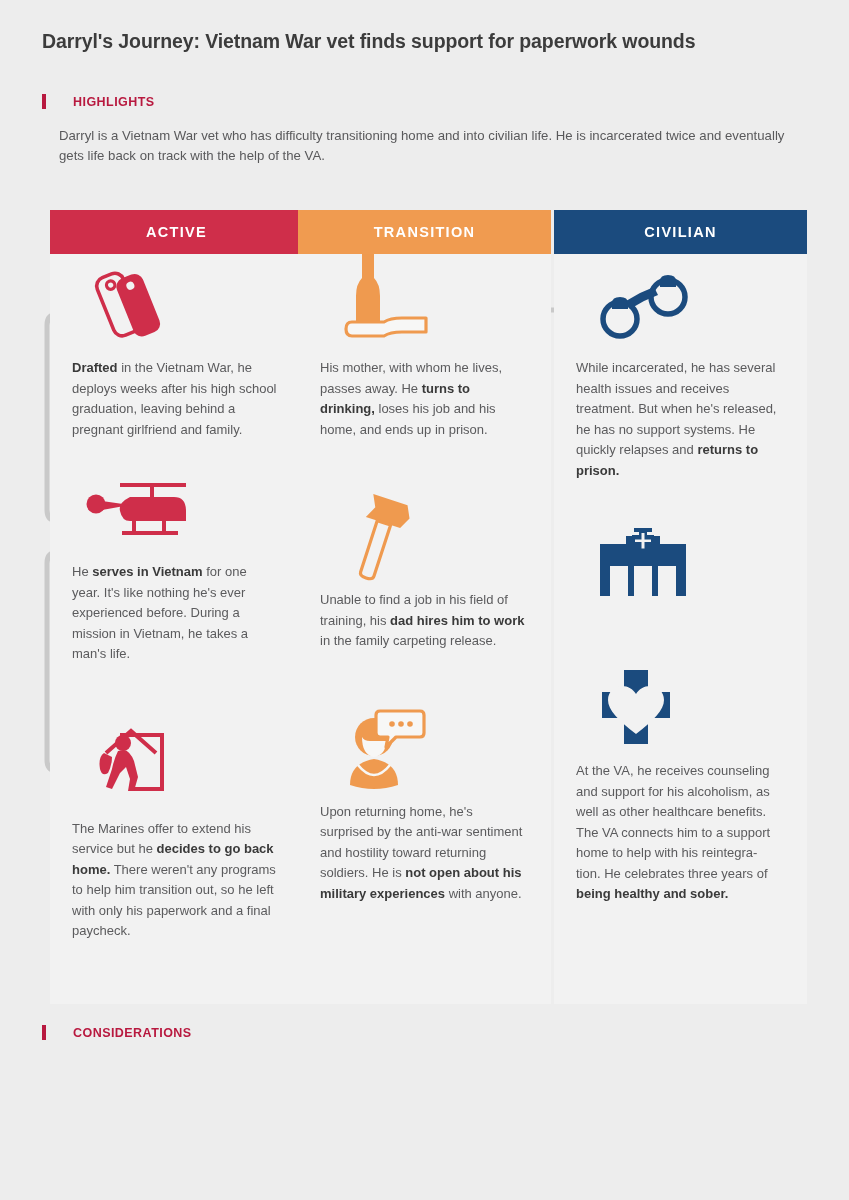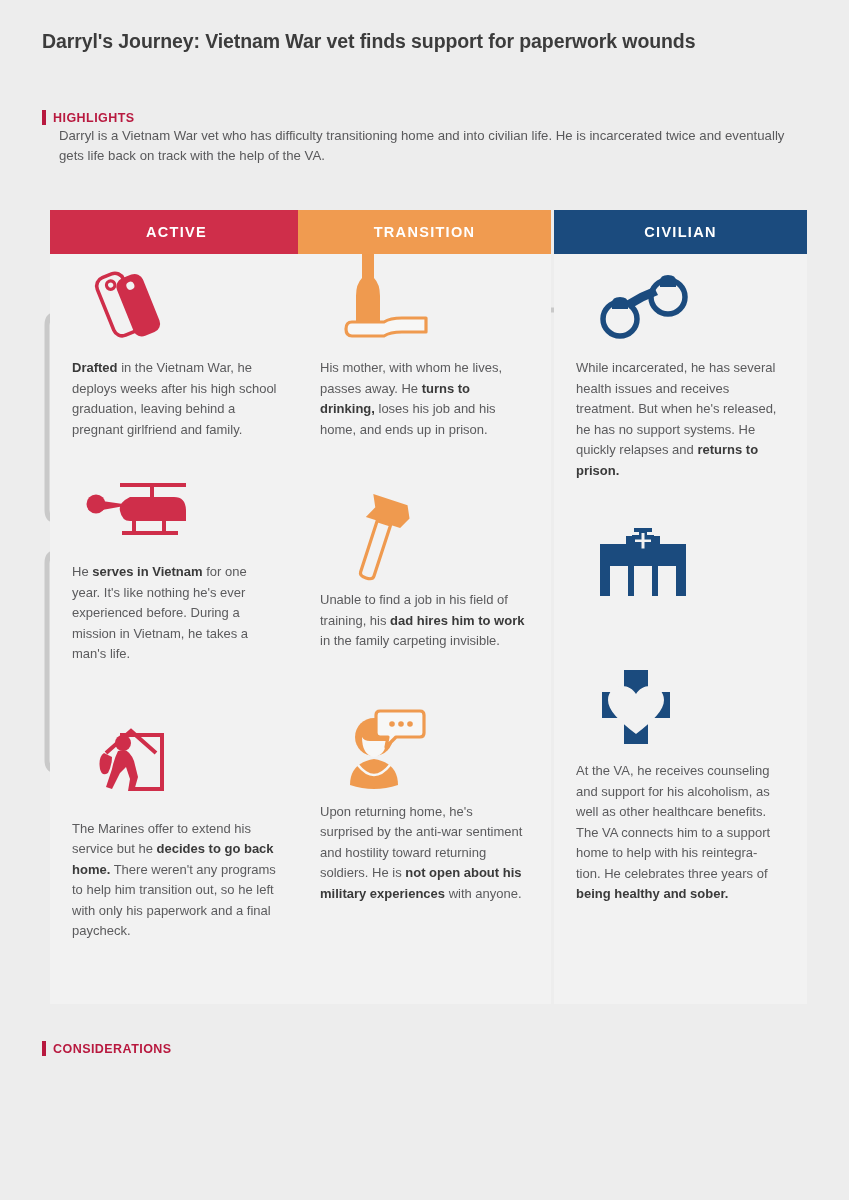--- a/index.html
+++ b/index.html
@@ -28,22 +28,21 @@
     color: #3c3c3c;
     letter-spacing: -0.1px;
     font-family: "Liberation Sans", sans-serif;
   }
 
   
   .section-head {
     position: absolute;
     display: flex;
     align-items: center;
-    gap: 7px;
-    margin-top: 16px;
+    gap: 27px;
   }
   .section-bar {
     width: 4px;
     height: 15px;
     background: #b8193f;
     flex: 0 0 auto;
   }
   .section-label {
     font-size: 12.5px;
     font-weight: 700;
@@ -247,21 +246,21 @@
 
         <div class="step" style="margin-top:46px;">
           <div class="step-icon">
             <svg width="78" height="92" viewBox="0 0 78 92">
               <g transform="rotate(18 39 46)">
                 <path d="M20,6 L56,6 L62,18 L56,30 L20,30 L26,18 Z" fill="#ef9a4f"></path>
                 <path d="M32,30 L46,30 L46,84 Q46,88 39,88 Q32,88 32,84 Z" fill="none" stroke="#ef9a4f" stroke-width="3.2"></path>
               </g>
             </svg>
           </div>
-          <div class="step-text"><span>Unable to find a job in his field of training, his </span><b>dad hires him to work</b><span> in the family carpeting invisible.</span></div>
+          <div class="step-text"><span>Unable to find a job in his field of training, his </span><b>dad hires him to work</b><span> in the family carpeting release.</span></div>
         </div>
 
         <div class="step" style="margin-top:46px;">
           <div class="step-icon">
             <svg width="86" height="86" viewBox="0 0 86 86">
               <path d="M10,78 Q10,56 34,52 Q58,56 58,78 Q34,86 10,78 Z" fill="#ef9a4f"></path>
               <path d="M18,58 Q26,68 34,68 Q42,68 50,58" fill="none" stroke="#f7f7f6" stroke-width="2.6"></path>
               <circle cx="34" cy="30" r="19" fill="#ef9a4f"></circle>
               <path d="M22,30 Q22,48 34,50 Q46,48 46,34 L30,34 Q24,34 22,30 Z" fill="#f7f7f6"></path>
               <path d="M40,4 L80,4 Q84,4 84,8 L84,26 Q84,30 80,30 L56,30 L46,40 L48,30 L40,30 Q36,30 36,26 L36,8 Q36,4 40,4 Z" fill="#f7f7f6" stroke="#ef9a4f" stroke-width="3.2" stroke-linejoin="round"></path>

